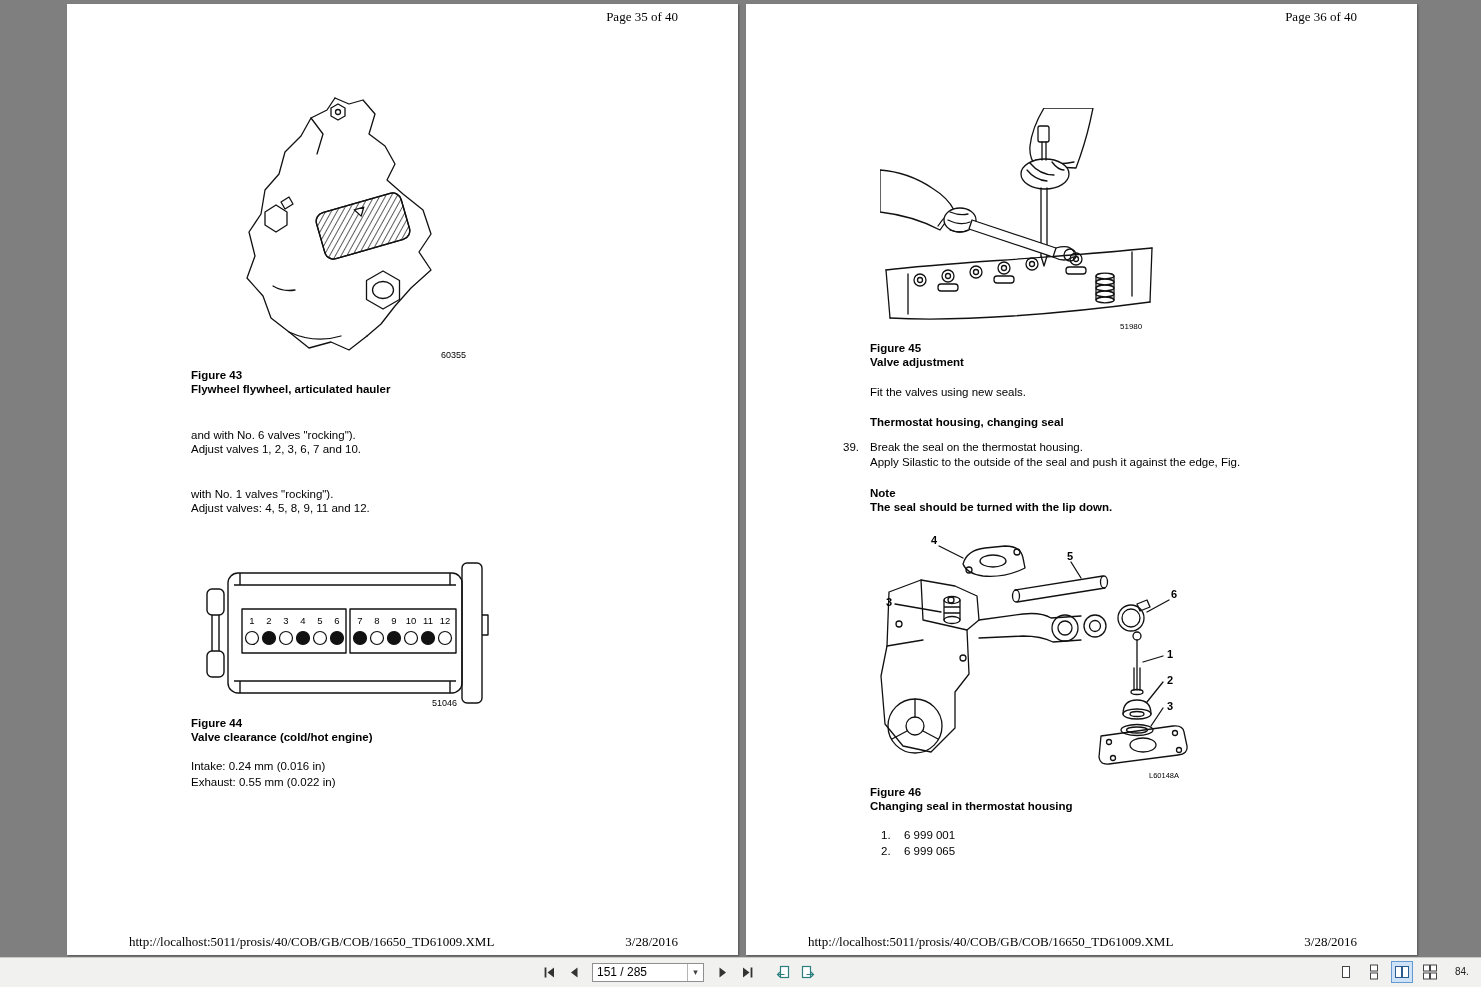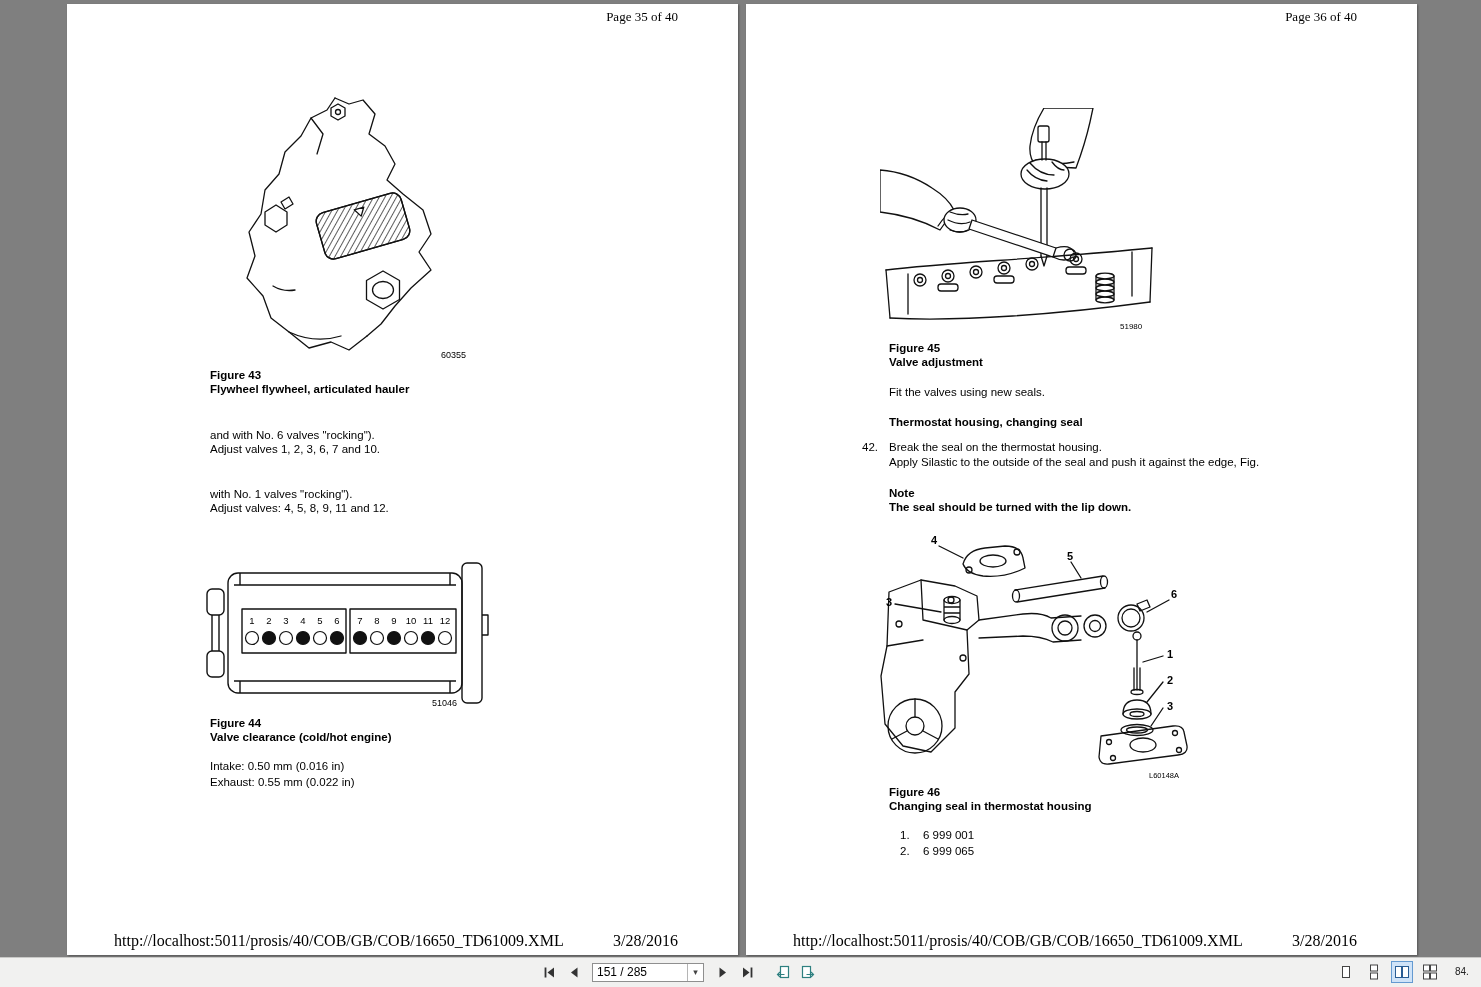--- a/index.html
+++ b/index.html
@@ -14,25 +14,25 @@
     position:absolute; top:4px; width:671px; height:951px;
     background:#fff; box-shadow:1px 1px 2px rgba(0,0,0,.35);
   }
   .page-left  { left:67px; }
   .page-right { left:746px; }
   .page-header {
     position:absolute; top:5px; right:60px;
     font-family:"Liberation Serif", serif; font-size:13px;
   }
   .page-footer {
-    position:absolute; bottom:5px; left:47px; right:60px;
+    position:absolute; bottom:5px; left:62px; right:60px;
     display:flex; justify-content:space-between;
-    font-family:"Liberation Serif", serif; font-size:16px;
-  }
-  .t { position:absolute; left:124px; font-size:11.5px; line-height:14px; white-space:nowrap;margin-left:19px; }
+    font-family:"Liberation Serif", serif; font-size:13px;
+  }
+  .t { position:absolute; left:124px; font-size:11.5px; line-height:14px; white-space:nowrap; }
   .b { font-weight:bold; }
   .fig { position:absolute; }
   svg text { font-family:"Liberation Sans", sans-serif; fill:#000; }
   .figcode { font-size:9px; }
   .callout { font-size:11px; font-weight:bold; }
   .valveno { font-size:9.5px; text-anchor:middle; }
 
   
   .toolbar {
     position:absolute; left:0; right:0; top:957px; height:30px;
@@ -147,21 +147,21 @@
       <circle cx="211" cy="85" r="6.5" fill="#fff"></circle>
       <circle cx="228" cy="85" r="6.5" fill="#111"></circle>
       <circle cx="245" cy="85" r="6.5" fill="#fff"></circle>
     </g>
     <text class="figcode" x="232" y="153">51046</text>
   </svg>
 
   <div class="t b" style="top:712px">Figure 44</div>
   <div class="t b" style="top:726px">Valve clearance (cold/hot engine)</div>
 
-  <div class="t" style="top:755px">Intake: 0.50 mm (0.016 in)</div>
+  <div class="t" style="top:755px">Intake: 0.24 mm (0.016 in)</div>
   <div class="t" style="top:771px">Exhaust: 0.55 mm (0.022 in)</div>
 
   <div class="page-footer">
     <span>http://localhost:5011/prosis/40/COB/GB/COB/16650_TD61009.XML</span>
     <span>3/28/2016</span>
   </div>
 </div>
 
 <div class="page page-right">
   <div class="page-header">Page 36 of 40</div>
@@ -222,21 +222,21 @@
     </g>
     <text class="figcode" x="240" y="221" style="font-size:8px">51980</text>
   </svg>
 
   <div class="t b" style="top:337px">Figure 45</div>
   <div class="t b" style="top:351px">Valve adjustment</div>
 
   <div class="t" style="top:381px">Fit the valves using new seals.</div>
   <div class="t b" style="top:411px">Thermostat housing, changing seal</div>
 
-  <div class="t" style="left:97px; top:436px">42.</div>
+  <div class="t" style="left:97px; top:436px">39.</div>
   <div class="t" style="top:436px">Break the seal on the thermostat housing.</div>
   <div class="t" style="top:451px">Apply Silastic to the outside of the seal and push it against the edge, Fig.</div>
 
   <div class="t b" style="top:482px">Note</div>
   <div class="t b" style="top:496px">The seal should be turned with the lip down.</div>
 
   <svg class="fig" style="left:109px; top:524px;" width="340" height="256" viewBox="0 0 340 256">
     <g fill="none" stroke="#111" stroke-width="1.3" stroke-linejoin="round" stroke-linecap="round">
 
       <path d="M34 64 L66 52 L100 58 L122 68 L124 92 L112 102 L114 146 L100 164 L100 200 L76 224 L48 218 L30 196 L26 148 L32 118 Z"></path>

